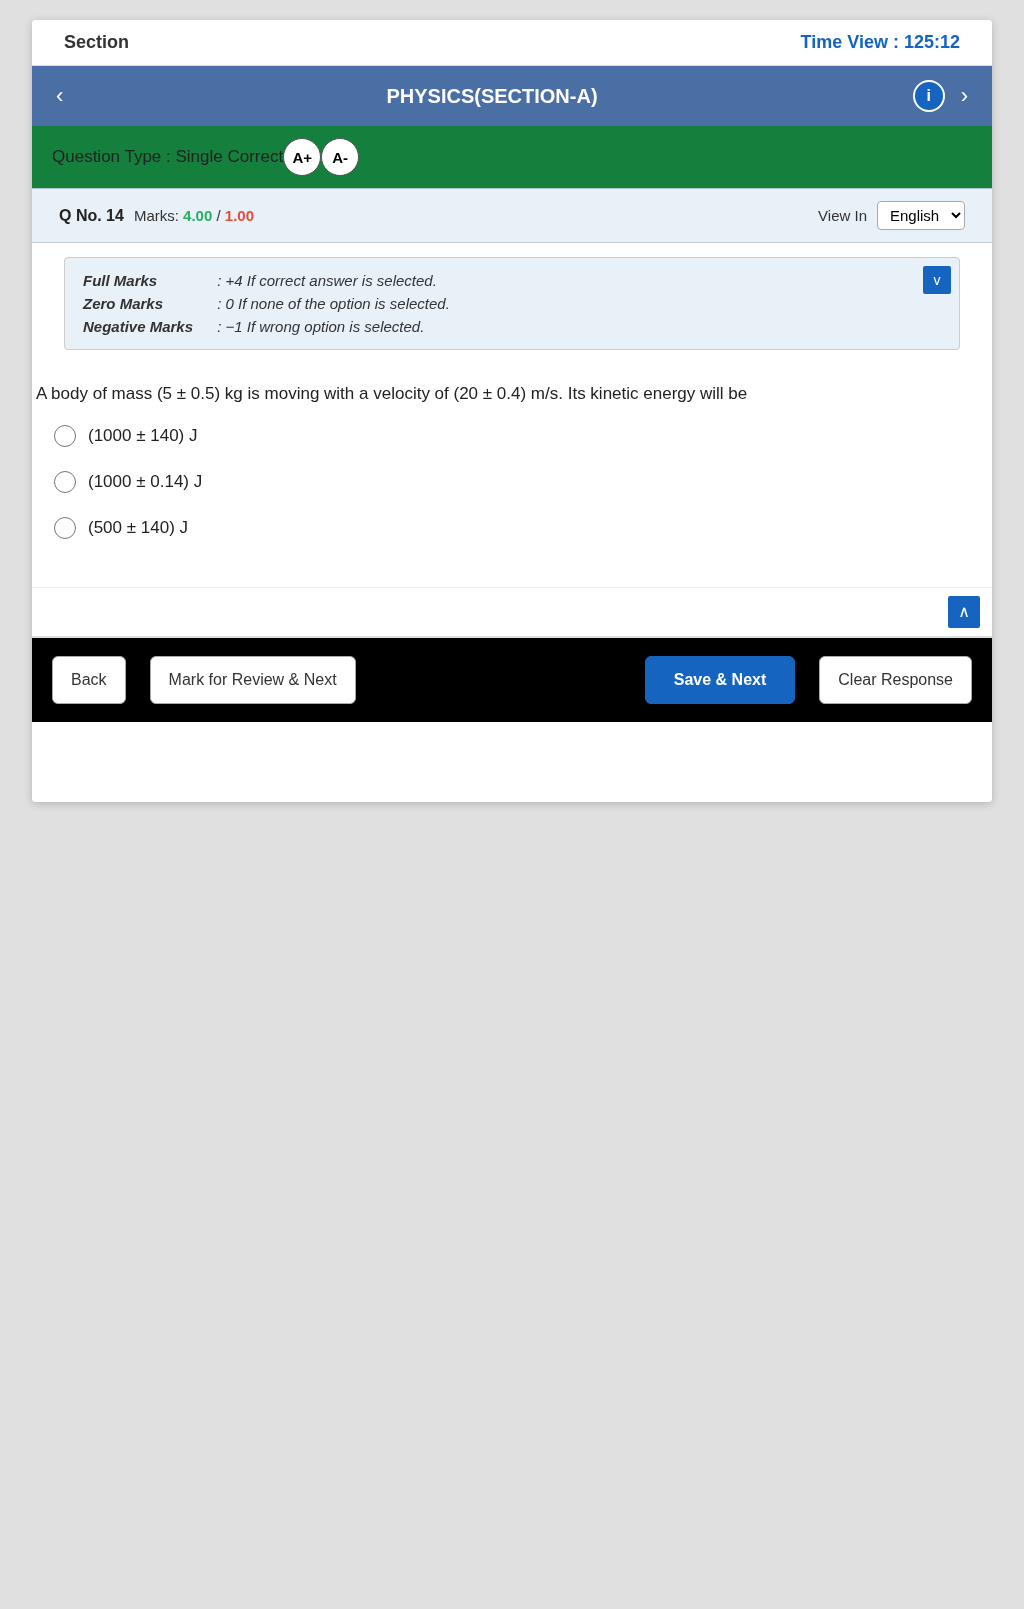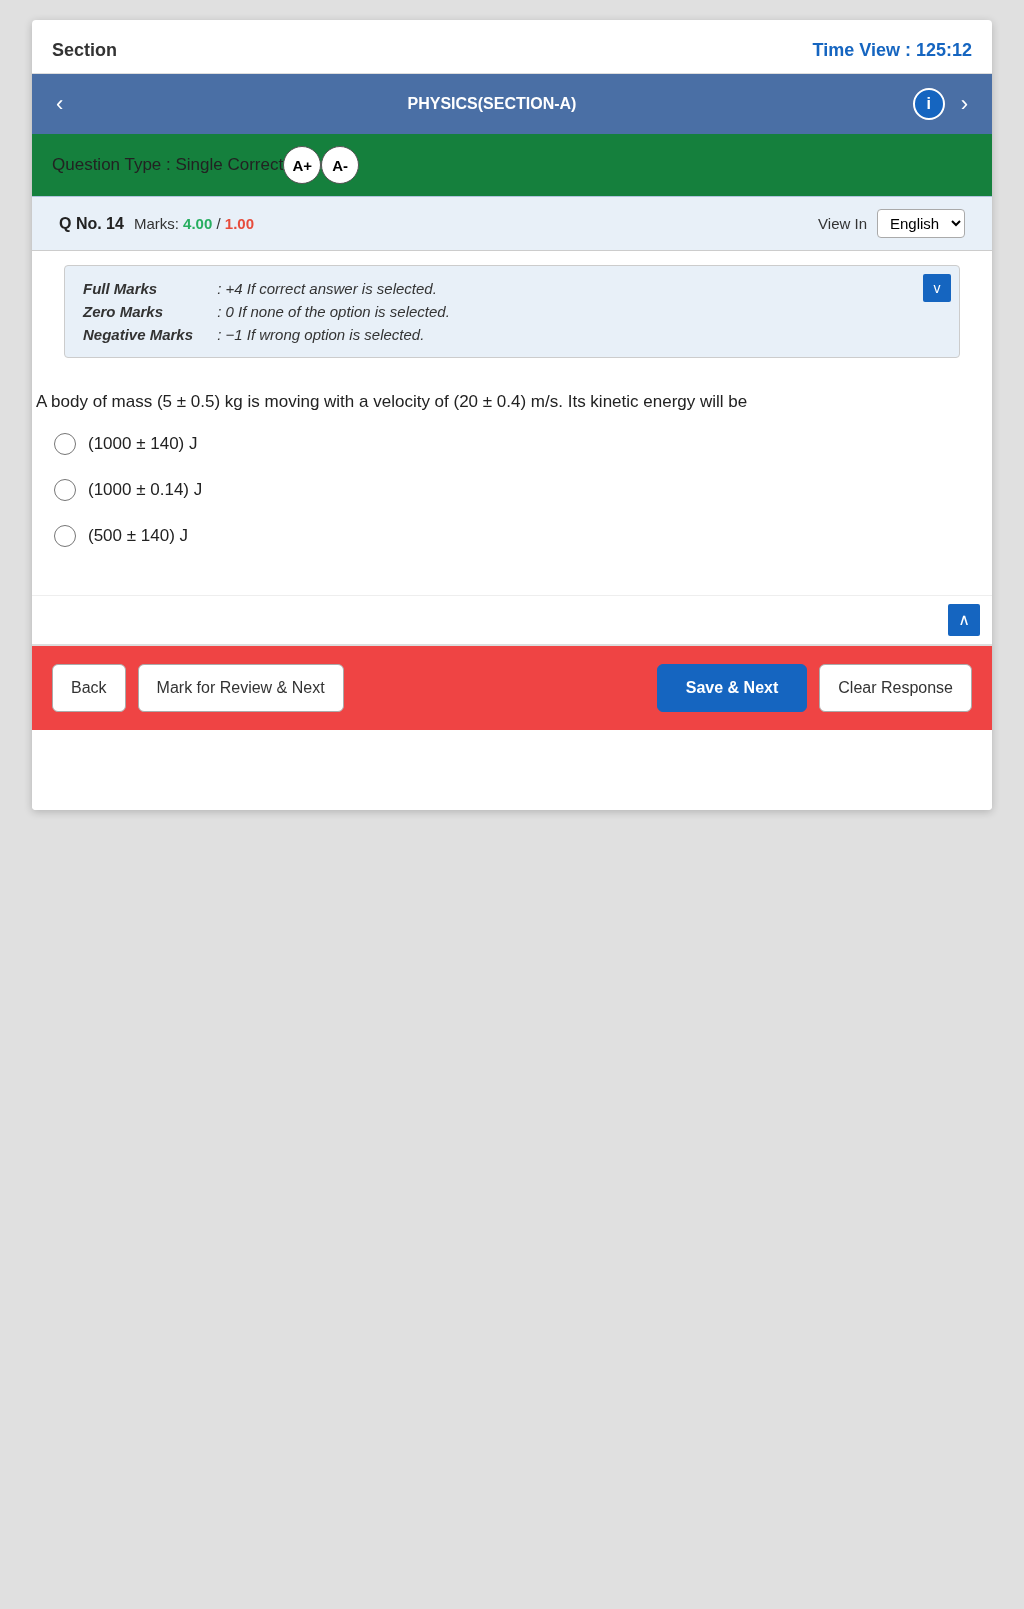--- a/index.html
+++ b/index.html
@@ -18,24 +18,23 @@
       background: #fff;
       border-radius: 4px;
       overflow: hidden;
       box-shadow: 0 2px 8px rgba(0,0,0,0.2);
     }
     
     .header {
       display: flex;
       justify-content: space-between;
       align-items: center;
-      padding: 12px 20px;
+      padding: 12px 32px;
       background: #fff;
       border-bottom: 1px solid #ddd;
-      margin-top: 8px;
     }
     .header-section-label {
       font-weight: bold;
       font-size: 18px;
       color: #333;
     }
     .header-timer {
       font-size: 18px;
       color: #333;
       font-weight: bold;
@@ -46,21 +45,21 @@
     
     .section-bar {
       background: #4a6fa5;
       display: flex;
       align-items: center;
       justify-content: space-between;
       padding: 14px 16px;
     }
     .section-bar-title {
       color: #fff;
-      font-size: 16px;
+      font-size: 20px;
       font-weight: bold;
       flex: 1;
       text-align: center;
     }
     .section-nav-btn {
       background: none;
       border: none;
       color: #fff;
       font-size: 22px;
       cursor: pointer;
@@ -227,24 +226,24 @@
       font-size: 16px;
       cursor: pointer;
       border-radius: 2px;
       display: flex;
       align-items: center;
       justify-content: center;
     }
     
     .footer {
       padding: 18px 20px;
-      background: #ef4444;
+      background: #000000;
       border-top: 2px solid #ddd;
       display: flex;
-      gap: 12px;
+      gap: 24px;
       align-items: center;
     }
     .footer-btn {
       border: 1.5px solid #aaa;
       background: #fff;
       border-radius: 6px;
       padding: 14px 18px;
       font-size: 16px;
       cursor: pointer;
       font-weight: 500;

